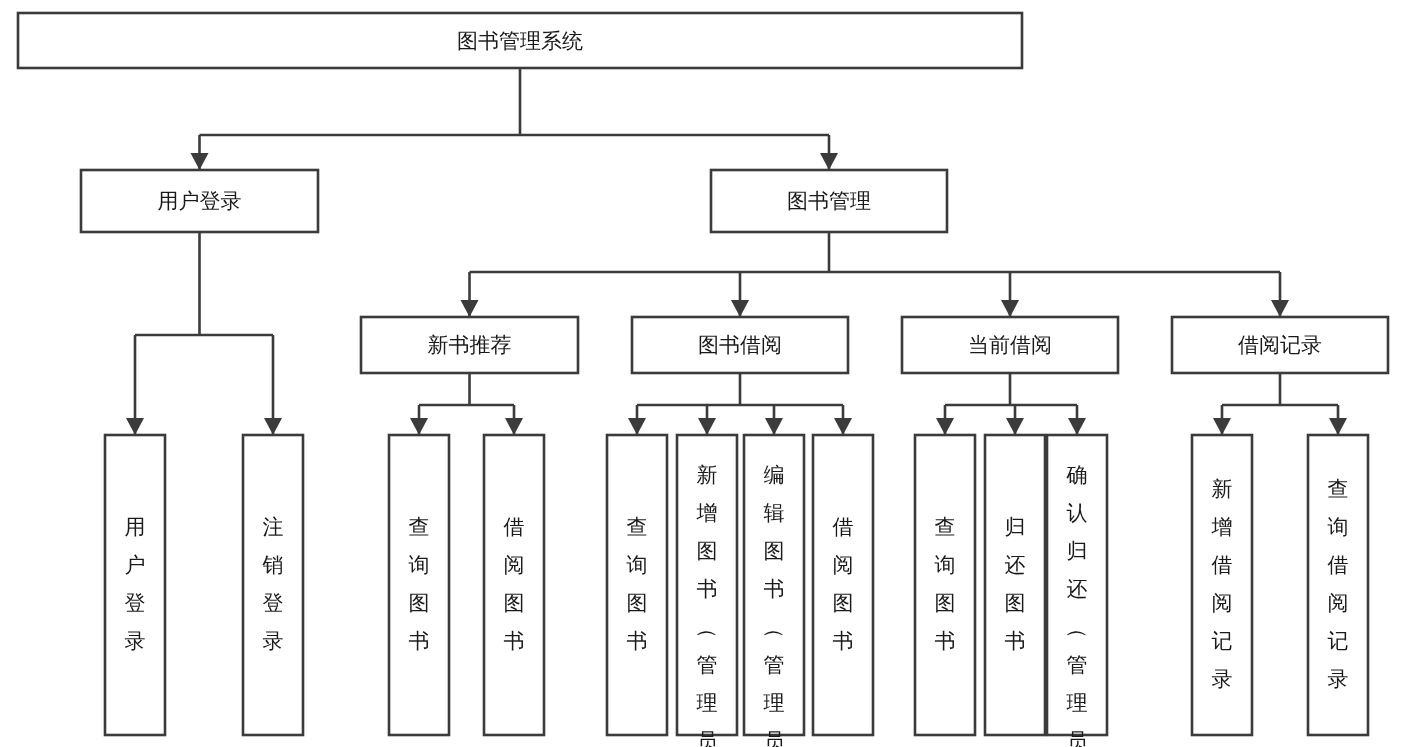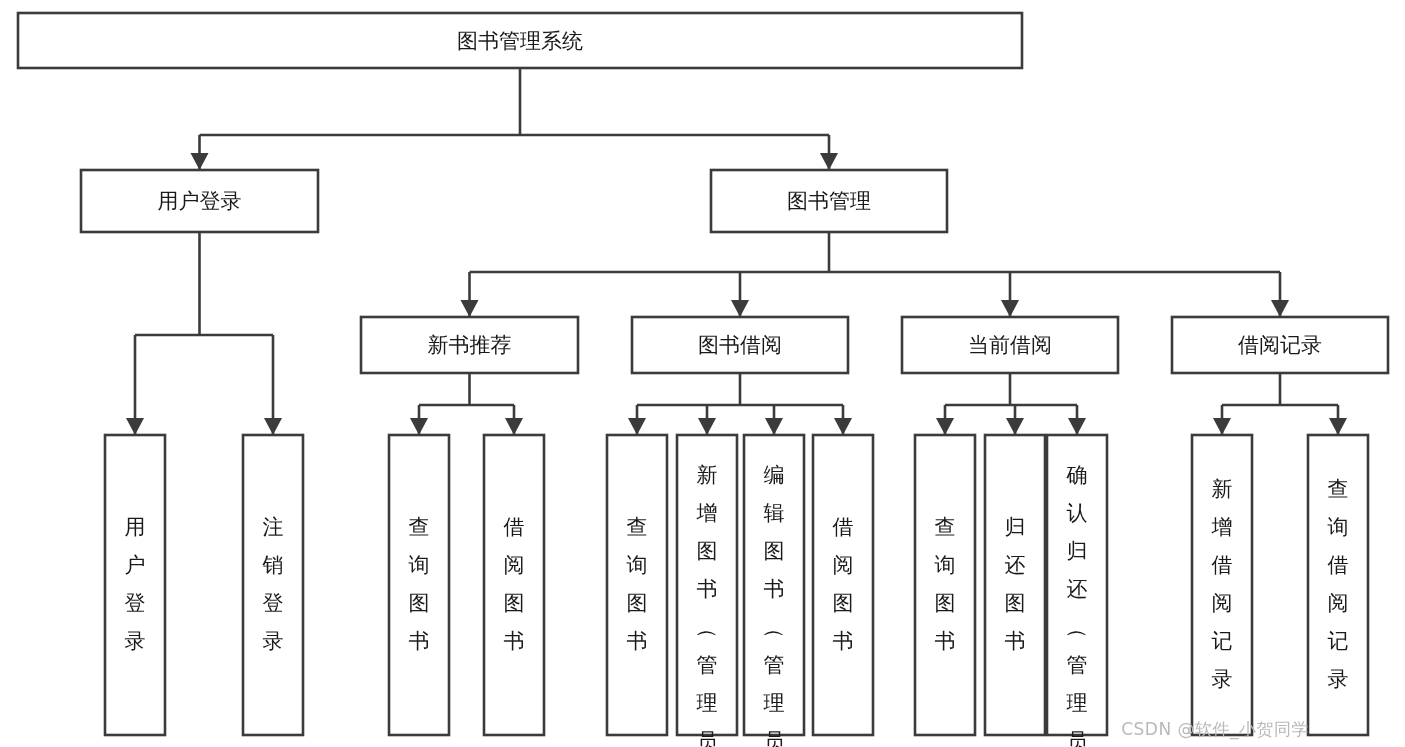--- a/index.html
+++ b/index.html
@@ -261,14 +261,13 @@
           <rect x="1308" y="435" width="60" height="300" class="node-box"></rect>
           <text x="1338" y="490" class="node-label-v">查</text>
           <text x="1338" y="528" class="node-label-v">询</text>
           <text x="1338" y="566" class="node-label-v">借</text>
           <text x="1338" y="604" class="node-label-v">阅</text>
           <text x="1338" y="642" class="node-label-v">记</text>
           <text x="1338" y="680" class="node-label-v">录</text>
         </g>
       </g>
   </svg>
-  <div class="watermark">CSDN @软件_小贺同学</div>
 </div>
 
 </body></html>

